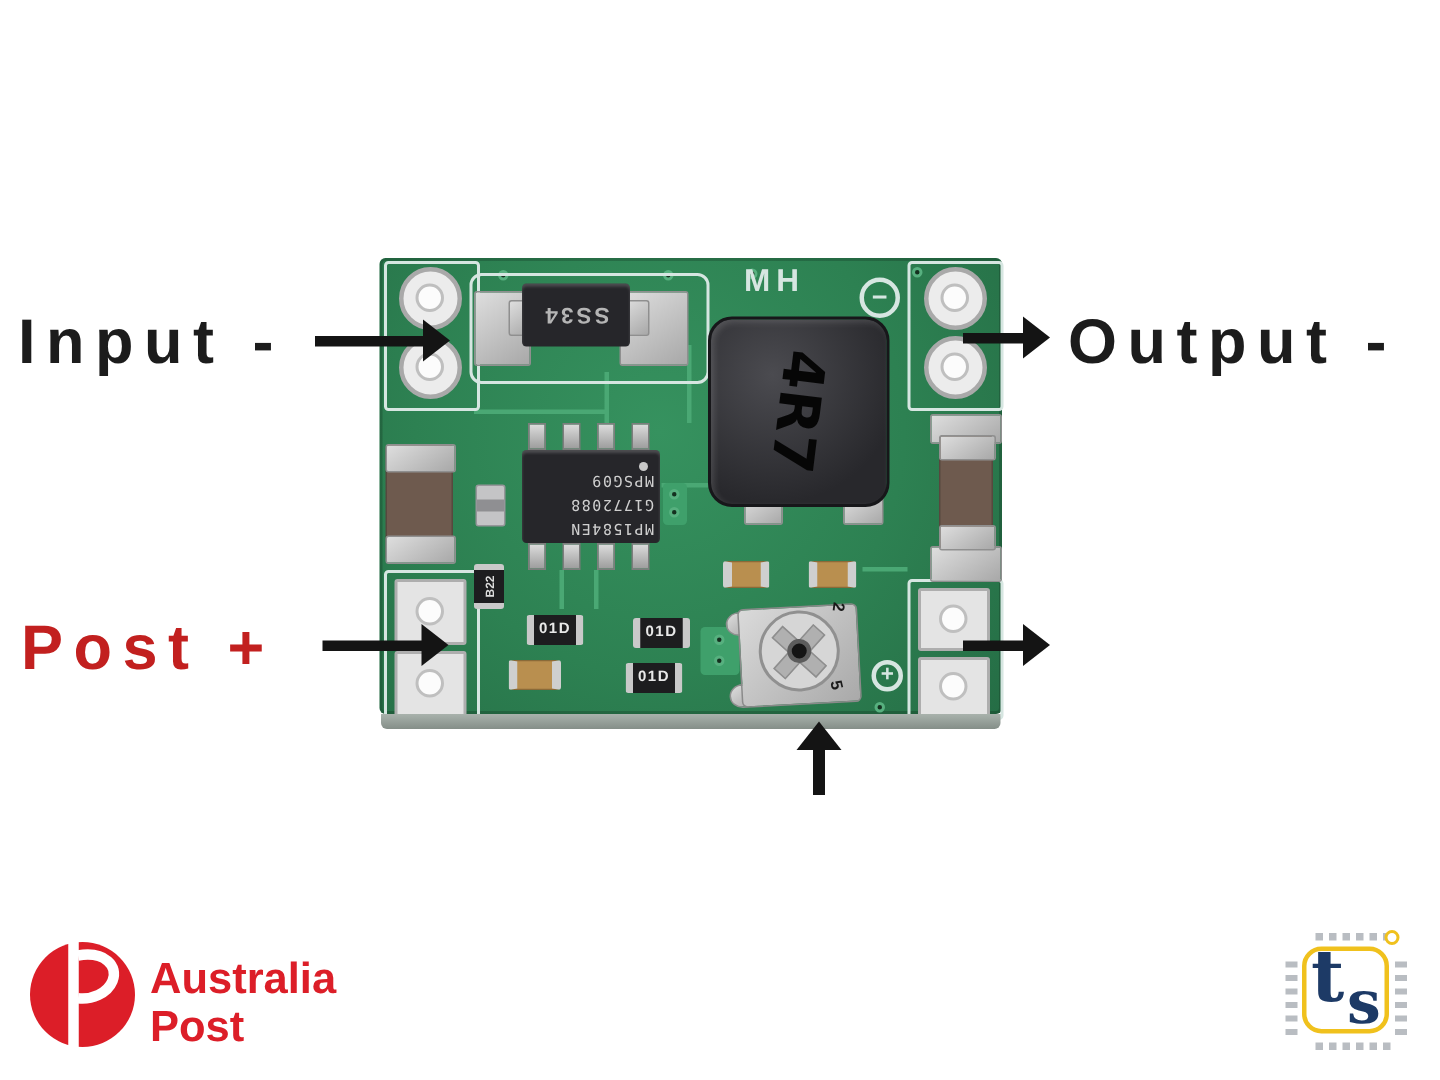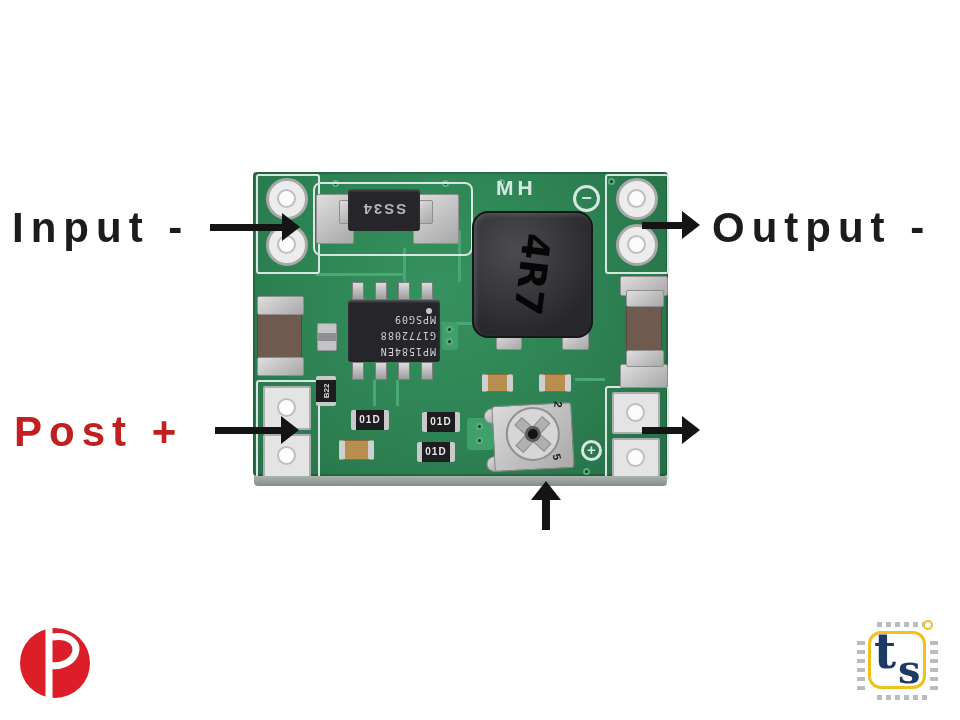--- a/index.html
+++ b/index.html
@@ -233,20 +233,22 @@
   </div>
 
   <div class="abs" style="left:20px;top:628px;width:70px;height:70px;">
     <svg width="70" height="70" viewBox="0 0 70 70">
       <circle cx="35" cy="35" r="35" fill="#dc1e28"></circle>
       <rect x="25.5" y="0" width="7" height="70" fill="#ffffff"></rect>
       <path d="M32 9 C50 6 59 16 55 26 C51.5 34.5 41 38.5 32 37.5" stroke="#ffffff" stroke-width="7" fill="none"></path>
     </svg>
   </div>
   <div class="apword">
+    <div>Australia</div>
+    <div>Post</div>
   </div>
 
   <div class="abs" style="left:850px;top:615px;width:100px;height:100px;">
 
     <div class="tspin" style="left:27px;top:7px;width:5px;height:5px;"></div>
     <div class="tspin" style="left:36px;top:7px;width:5px;height:5px;"></div>
     <div class="tspin" style="left:45px;top:7px;width:5px;height:5px;"></div>
     <div class="tspin" style="left:54px;top:7px;width:5px;height:5px;"></div>
     <div class="tspin" style="left:63px;top:7px;width:5px;height:5px;"></div>
     <div class="tspin" style="left:72px;top:7px;width:5px;height:5px;"></div>

